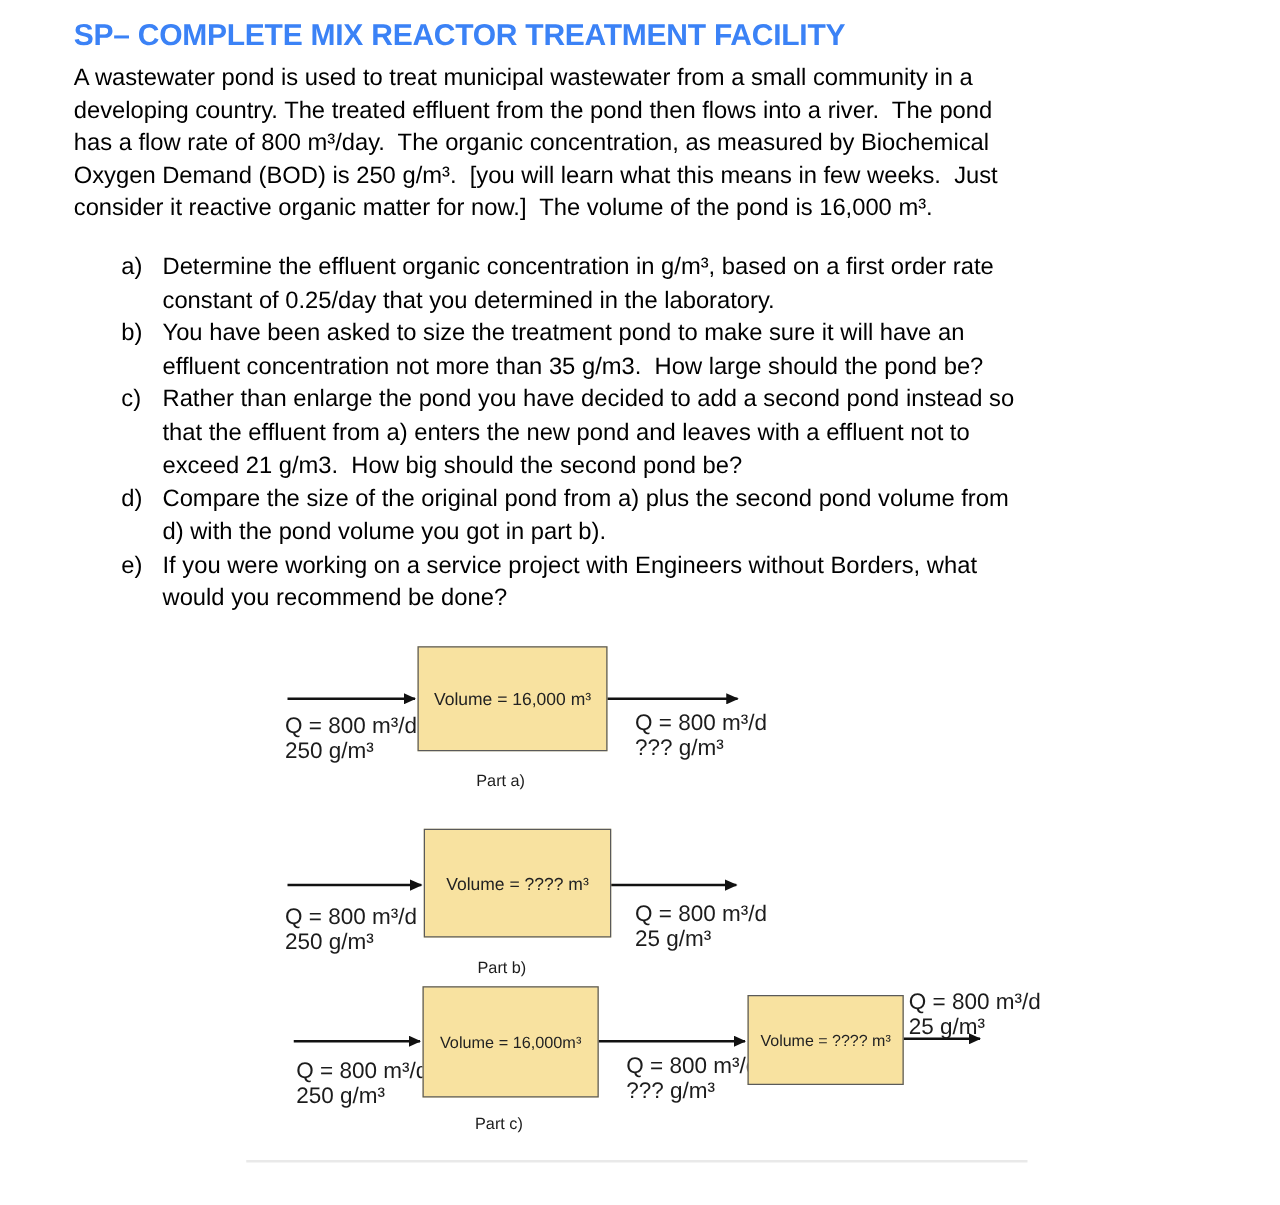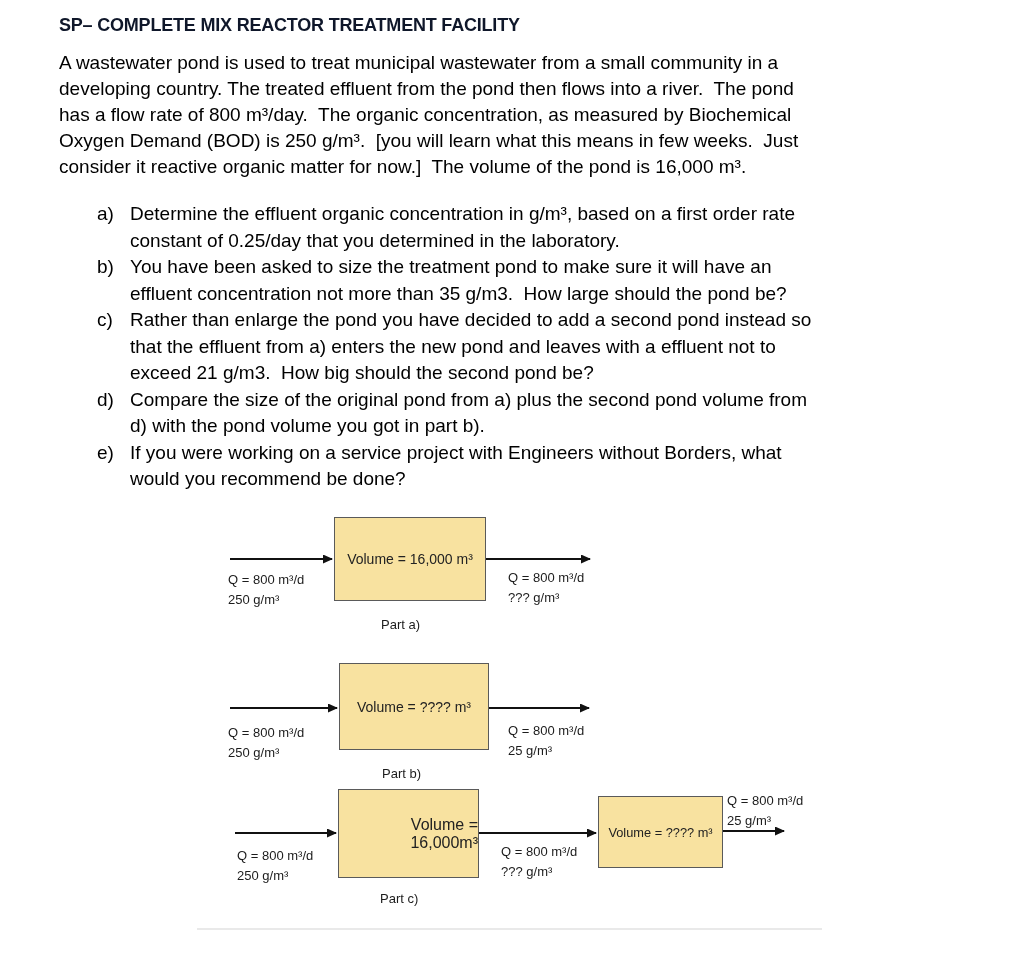--- a/index.html
+++ b/index.html
@@ -6,22 +6,22 @@
   body {
     width: 1024px; height: 964px;
     background: #ffffff;
     position: relative;
     overflow: hidden;
     font-family: "Liberation Sans", sans-serif;
     color: #000000;
   }
   .page-title {
     position: absolute; left: 59px; top: 15px;
-    font-size: 18px; font-weight: bold; letter-spacing: -0.2px;
-    color: #0f172a;
+    font-size: 24px; font-weight: bold; letter-spacing: -0.2px;
+    color: #3b82f6;
   }
   .intro {
     position: absolute; left: 59px; top: 50px; width: 930px;
     font-size: 19px; line-height: 26px;
     white-space: pre-wrap;
   }
   .qlist {
     position: absolute; left: 97px; top: 201px; width: 890px;
     font-size: 19px; line-height: 26.5px;
   }
@@ -31,26 +31,26 @@
 
   .dbox {
     position: absolute;
     background: #f8e2a0;
     border: 1px solid #5a5a5a;
     display: flex; align-items: center; justify-content: center;
     text-align: right; color: #222222;
   }
   .box-a  { left: 334px; top: 517px; width: 150px; height: 82px; font-size: 14px; }
   .box-b  { left: 339px; top: 663px; width: 148px; height: 85px; font-size: 14px; }
-  .box-c1 { left: 338px; top: 789px; width: 139px; height: 87px; font-size: 16px; }
+  .box-c1 { left: 338px; top: 789px; width: 139px; height: 87px; font-size: 13px; }
   .box-c2 { left: 598px; top: 796px; width: 123px; height: 70px; font-size: 12.8px; }
 
   .dlabel {
     position: absolute;
-    font-size: 13px; line-height: 20px;
+    font-size: 18px; line-height: 20px;
     white-space: pre-wrap; color: #1c1c1c;
   }
   .lbl-a-in  { left: 228px; top: 570px; }
   .lbl-a-out { left: 508px; top: 568px; }
   .lbl-b-in  { left: 228px; top: 723px; }
   .lbl-b-out { left: 508px; top: 721px; }
   .lbl-c-in  { left: 237px; top: 846px; }
   .lbl-c-mid { left: 501px; top: 842px; }
   .lbl-c-out { left: 727px; top: 791px; }
 

